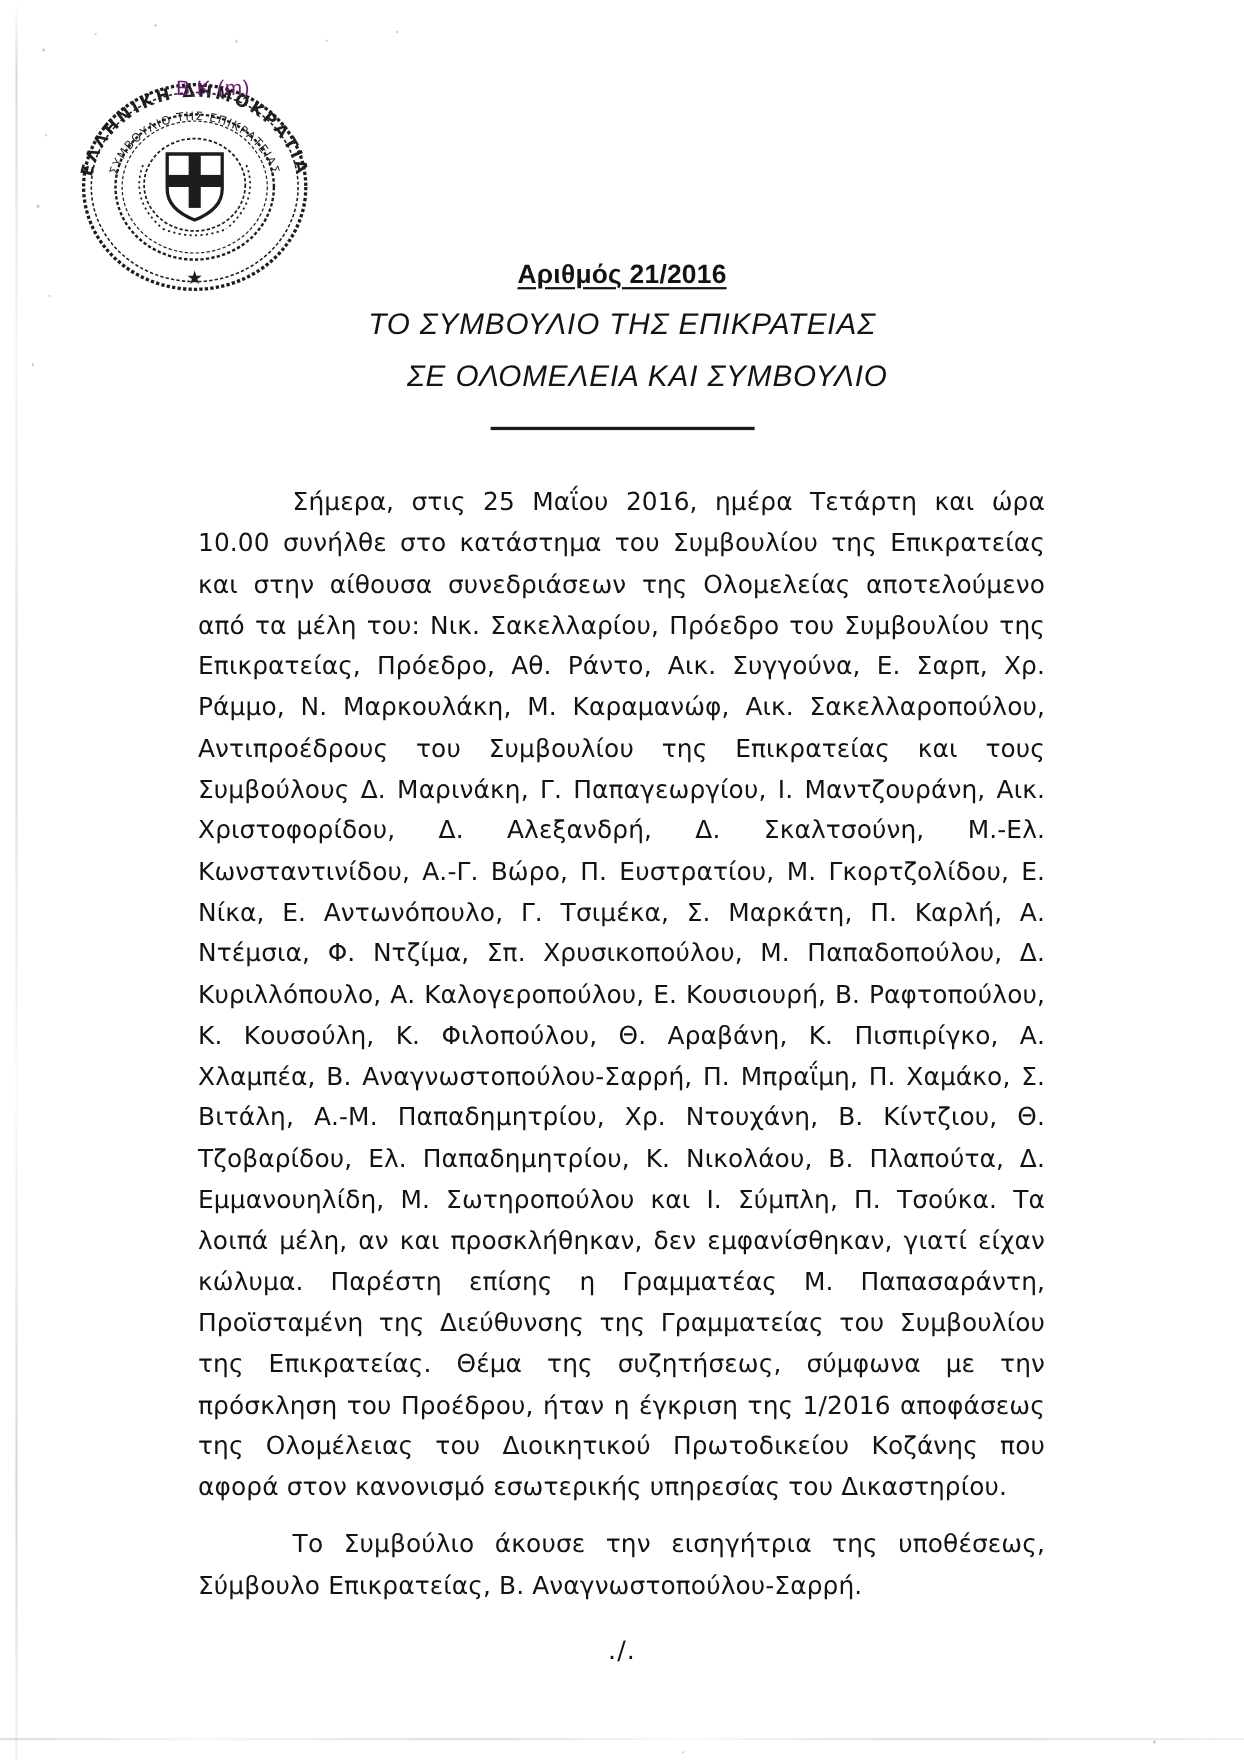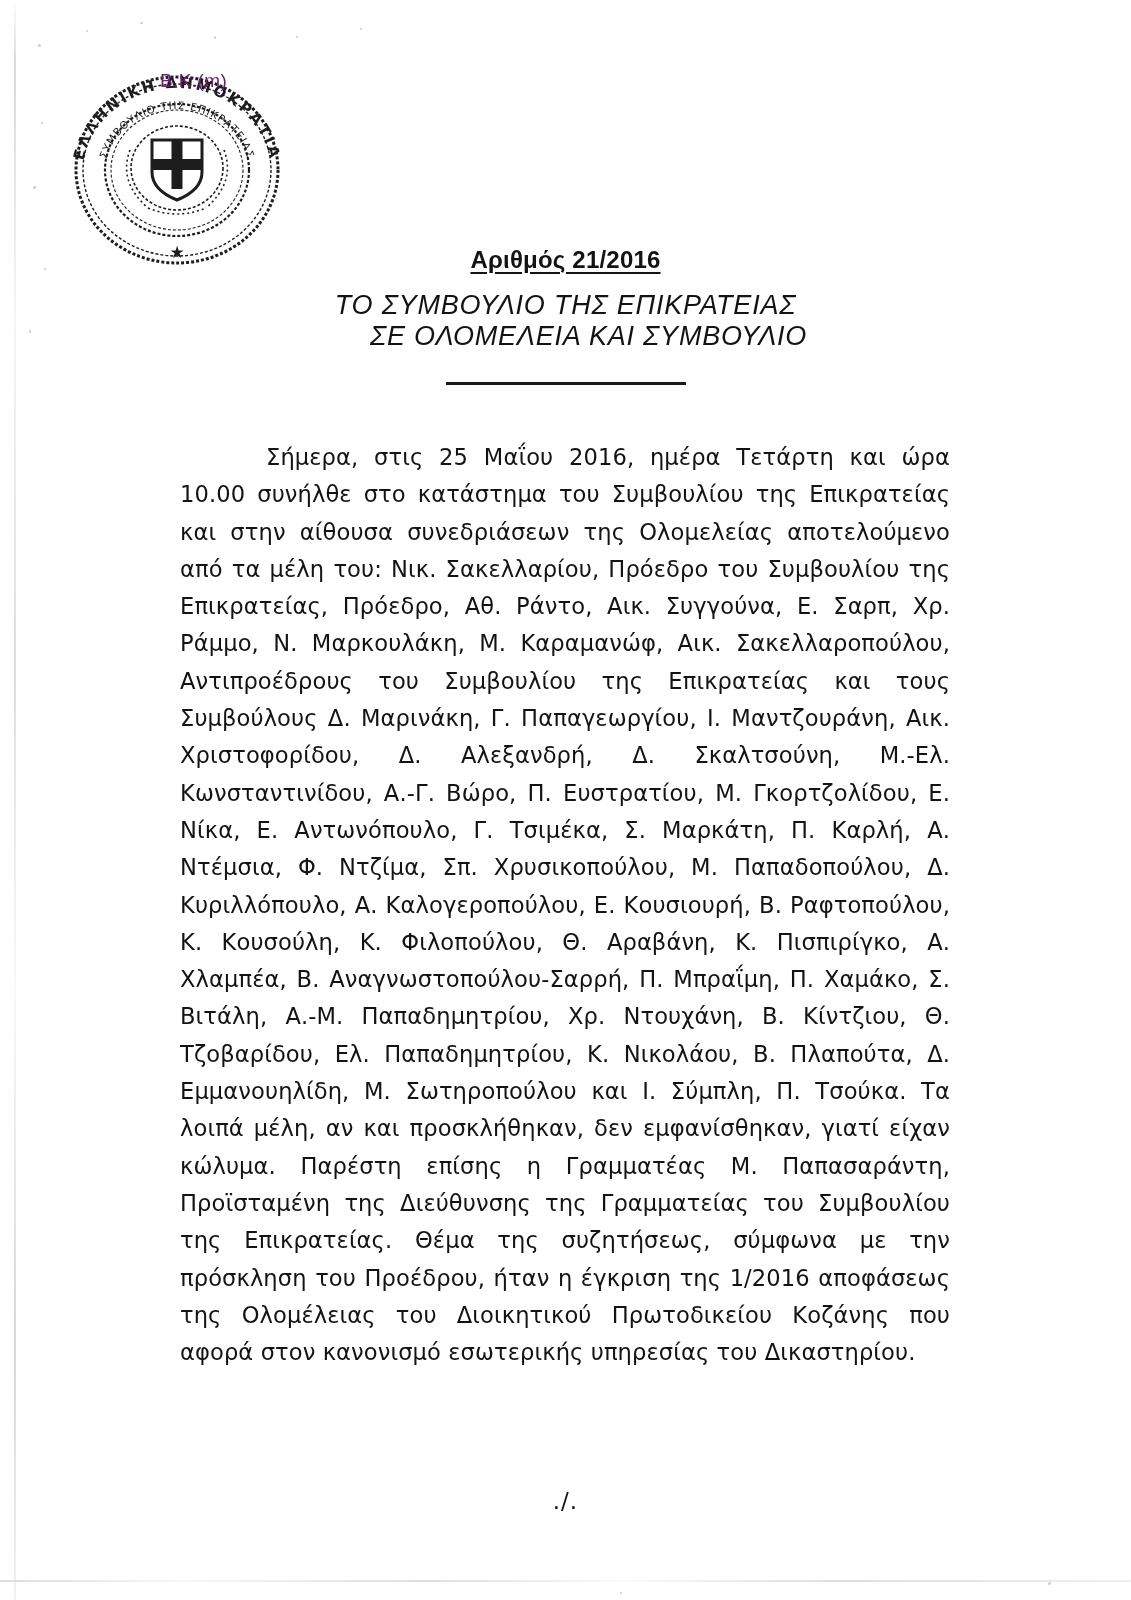--- a/index.html
+++ b/index.html
@@ -72,38 +72,38 @@
     left: 108px;
     top: 12px;
     font-family: "Liberation Sans", sans-serif;
     font-size: 19px;
     letter-spacing: .4px;
     color: #701a75;
     white-space: nowrap;
   }
 
   
-  .heading { position: absolute; left: 0; right: 0; top: 246px; text-align: center; }
+  .heading { position: absolute; left: 0; right: 0; top: 236px; text-align: center; }
   .doc-number {
     font-family: "Liberation Sans", sans-serif;
     font-size: 24px;
     font-weight: bold;
     letter-spacing: .2px;
     text-decoration: underline;
     text-underline-offset: 4px;
   }
   .court-line-1,
   .court-line-2 {
     font-family: "Liberation Sans", sans-serif;
     font-size: 27px;
     letter-spacing: .8px;
     margin-top: 16px;
     font-style: italic;
   }
-  .court-line-2 { margin-top: 0; padding-left: 46px; }
+  .court-line-2 { margin-top: 16px; padding-left: 46px; }
   .rule {
     width: 240px;
     height: 3px;
     background: #1a1a1a;
     margin: 30px auto 0;
   }
 
   
   .body-text {
     position: absolute;
@@ -189,17 +189,18 @@
 
   <div class="heading">
     <div class="doc-number">Αριθμός 21/2016</div>
     <div class="court-line-1">ΤΟ ΣΥΜΒΟΥΛΙΟ ΤΗΣ ΕΠΙΚΡΑΤΕΙΑΣ</div>
     <div class="court-line-2">ΣΕ ΟΛΟΜΕΛΕΙΑ ΚΑΙ ΣΥΜΒΟΥΛΙΟ</div>
     <div class="rule"></div>
   </div>
 
   <div class="body-text">
     <p class="para">Σήμερα, στις 25 Μαΐου 2016, ημέρα Τετάρτη και ώρα 10.00 συνήλθε στο κατάστημα του Συμβουλίου της Επικρατείας και στην αίθουσα συνεδριάσεων της Ολομελείας αποτελούμενο από τα μέλη του: Νικ. Σακελλαρίου, Πρόεδρο του Συμβουλίου της Επικρατείας, Πρόεδρο, Αθ. Ράντο, Αικ. Συγγούνα, Ε. Σαρπ, Χρ. Ράμμο, Ν. Μαρκουλάκη, Μ. Καραμανώφ, Αικ. Σακελλαροπούλου, Αντιπροέδρους του Συμβουλίου της Επικρατείας και τους Συμβούλους Δ. Μαρινάκη, Γ. Παπαγεωργίου, Ι. Μαντζουράνη, Αικ. Χριστοφορίδου, Δ. Αλεξανδρή, Δ. Σκαλτσούνη, Μ.-Ελ. Κωνσταντινίδου, Α.-Γ. Βώρο, Π. Ευστρατίου, Μ. Γκορτζολίδου, Ε. Νίκα, Ε. Αντωνόπουλο, Γ. Τσιμέκα, Σ. Μαρκάτη, Π. Καρλή, Α. Ντέμσια, Φ. Ντζίμα, Σπ. Χρυσικοπούλου, Μ. Παπαδοπούλου, Δ. Κυριλλόπουλο, Α. Καλογεροπούλου, Ε. Κουσιουρή, Β. Ραφτοπούλου, Κ. Κουσούλη, Κ. Φιλοπούλου, Θ. Αραβάνη, Κ. Πισπιρίγκο, Α. Χλαμπέα, Β. Αναγνωστοπούλου-Σαρρή, Π. Μπραΐμη, Π. Χαμάκο, Σ. Βιτάλη, Α.-Μ. Παπαδημητρίου, Χρ. Ντουχάνη, Β. Κίντζιου, Θ. Τζοβαρίδου, Ελ. Παπαδημητρίου, Κ. Νικολάου, Β. Πλαπούτα, Δ. Εμμανουηλίδη, Μ. Σωτηροπούλου και Ι. Σύμπλη, Π. Τσούκα. Τα λοιπά μέλη, αν και προσκλήθηκαν, δεν εμφανίσθηκαν, γιατί είχαν κώλυμα. Παρέστη επίσης η Γραμματέας Μ. Παπασαράντη, Προϊσταμένη της Διεύθυνσης της Γραμματείας του Συμβουλίου της Επικρατείας. Θέμα της συζητήσεως, σύμφωνα με την πρόσκληση του Προέδρου, ήταν η έγκριση της 1/2016 αποφάσεως της Ολομέλειας του Διοικητικού Πρωτοδικείου Κοζάνης που αφορά στον κανονισμό εσωτερικής υπηρεσίας του Δικαστηρίου.</p>
+    <p class="para">Το Συμβούλιο άκουσε την εισηγήτρια της υποθέσεως, Σύμβουλο Επικρατείας, Β. Αναγνωστοπούλου-Σαρρή.</p>
   </div>
 
   <div class="footer-mark">./.</div>
 
 </div>
 
 </body></html>

